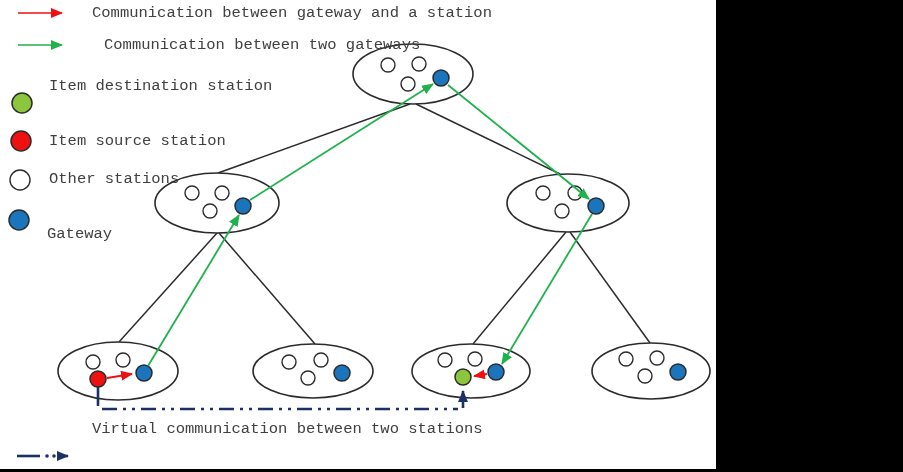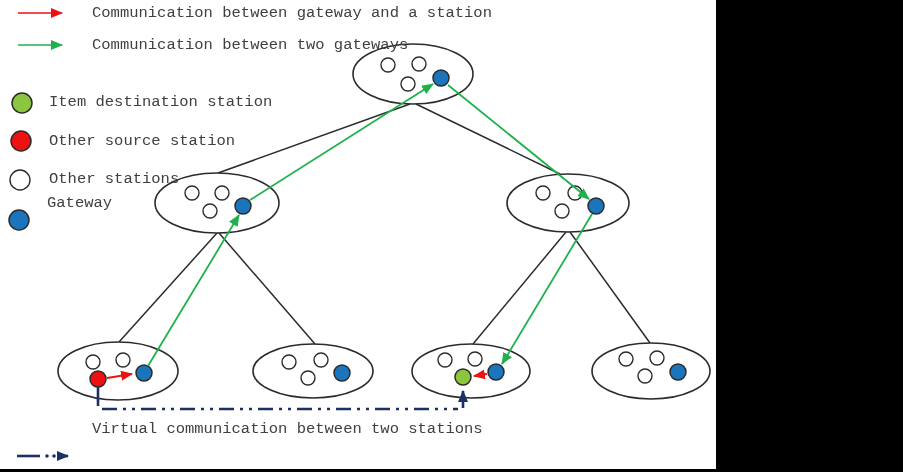--- a/index.html
+++ b/index.html
@@ -132,25 +132,25 @@
       <g>
         <line class="virt" x1="17" y1="456" x2="40" y2="456" stroke="#1B3165"></line>
         <circle cx="47" cy="456" r="1.8" fill="#1B3165"></circle>
         <circle cx="54" cy="456" r="1.8" fill="#1B3165"></circle>
         <line class="virt" x1="62" y1="456" x2="68" y2="456" marker-end="url(#mk-navy)" stroke="#1B3165"></line>
       </g>
     </g>
   </svg>
 
   <div class="label" style="left:92px; top:5px;">Communication between gateway and a station</div>
-  <div class="label" style="left:92px; top:37px;">Communication between two gateways</div>
+  <div class="label" style="left:104px; top:37px;">Communication between two gateways</div>
 
-  <div class="label" style="left:49px; top:94px;">Item destination station</div>
-  <div class="label" style="left:49px; top:133px;">Other source station</div>
+  <div class="label" style="left:49px; top:78px;">Item destination station</div>
+  <div class="label" style="left:49px; top:133px;">Item source station</div>
   <div class="label" style="left:49px; top:171px;">Other stations</div>
-  <div class="label" style="left:47px; top:195px;">Gateway</div>
+  <div class="label" style="left:47px; top:226px;">Gateway</div>
 
   <div class="label" style="left:92px; top:421px;">Virtual communication between two stations</div>
 
   <div class="black-bar"></div>
   <div class="bottom-line"></div>
 
 </div>
 
 </body></html>

